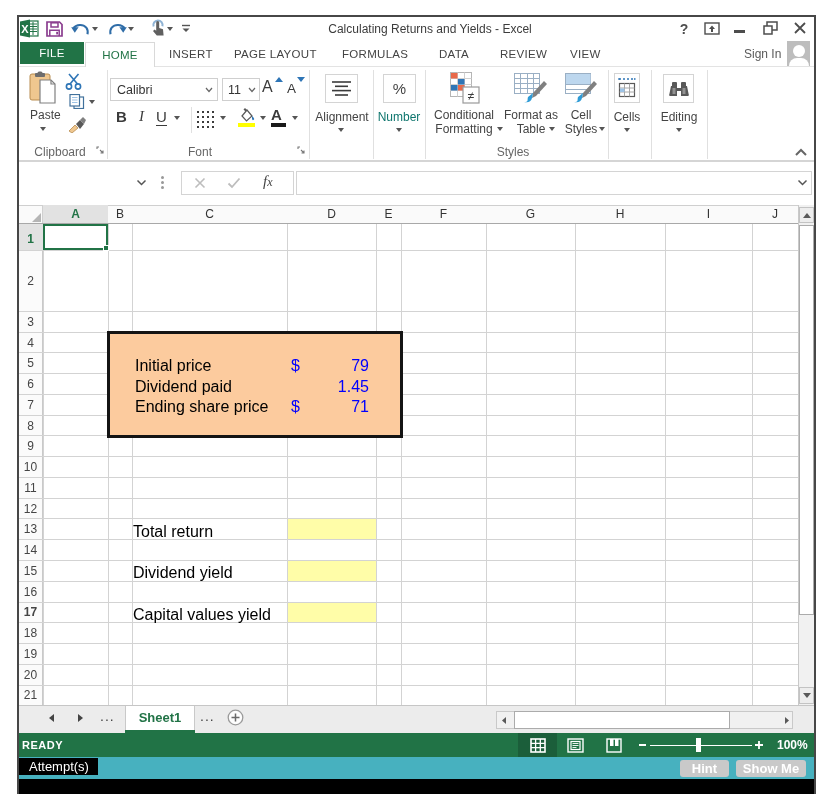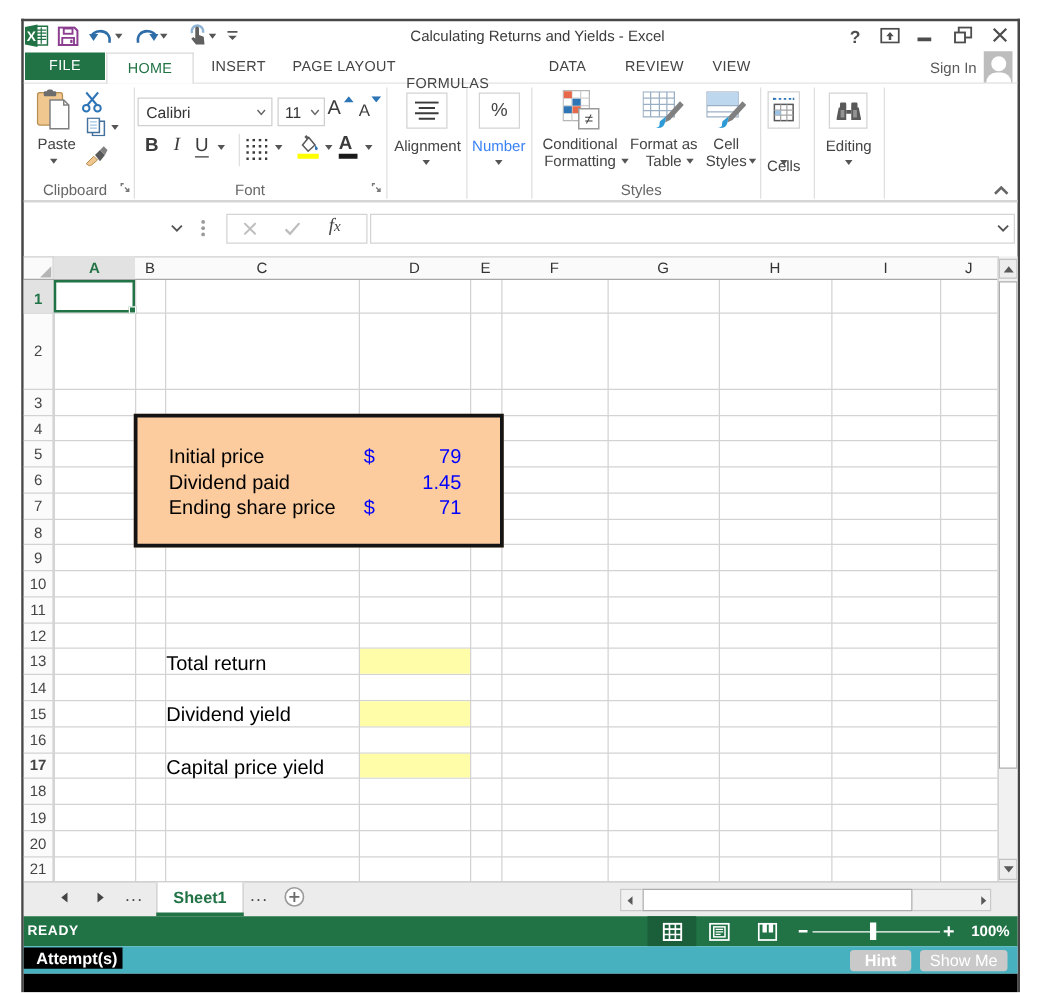--- a/index.html
+++ b/index.html
@@ -83,21 +83,21 @@
 </svg>
 <svg class="abs" style="left:793px;top:21px;" width="14" height="14" viewBox="0 0 14 14">
   <path d="M2 2 L12 12 M12 2 L2 12" stroke="#4d4d4d" stroke-width="1.8"></path>
 </svg>
 
 <div class="abs" style="left:19px;top:66px;width:795px;height:1px;background:#e3e3e3;"></div>
 <div class="abs" style="left:20px;top:42px;width:64px;height:22px;background:#217346;color:#fff;font-size:11.5px;text-align:center;line-height:22px;letter-spacing:0.3px;">FILE</div>
 <div class="abs" style="left:85px;top:42px;width:70px;height:25px;background:#fff;border:1px solid #d9d9d9;border-bottom:none;color:#217346;font-size:11.5px;text-align:center;line-height:25px;letter-spacing:0.3px;">HOME</div>
 <div class="tab" style="left:169px;width:40px;">INSERT</div>
 <div class="tab" style="left:234px;width:80px;">PAGE LAYOUT</div>
-<div class="tab" style="left:325px;width:64px;margin-top:13px;">FORMULAS</div>
+<div class="tab" style="left:342px;width:64px;">FORMULAS</div>
 <div class="tab" style="left:438px;width:32px;">DATA</div>
 <div class="tab" style="left:500px;width:44px;">REVIEW</div>
 <div class="tab" style="left:570px;width:30px;">VIEW</div>
 <div class="abs" style="left:744px;top:42px;width:40px;height:25px;line-height:25px;font-size:12px;color:#5a5a5a;">Sign In</div>
 
 <div class="abs" style="left:787px;top:41px;width:23px;height:25px;background:#bdbdbd;overflow:hidden;">
   <div class="abs" style="left:5.5px;top:4px;width:12px;height:12px;border-radius:50%;background:#fff;"></div>
   <div class="abs" style="left:1.5px;top:17px;width:20px;height:14px;border-radius:8px 8px 0 0;background:#fff;"></div>
 </div>
 
@@ -223,21 +223,21 @@
         <line x1="0" y1="1" x2="19" y2="1"></line>
         <line x1="3" y1="5.3" x2="16" y2="5.3"></line>
         <line x1="0" y1="9.6" x2="19" y2="9.6"></line>
         <line x1="3" y1="14" x2="16" y2="14"></line>
       </g>
 </svg>
 <div class="abs" style="left:311px;top:110px;width:62px;text-align:center;font-size:12px;color:#444;">Alignment</div>
 <div class="dn" style="left:338px;top:128px;"></div>
 
 <div class="abs" style="left:383px;top:74px;width:33px;height:29px;border:1px solid #d4d4d4;text-align:center;font-size:15px;color:#444;line-height:28px;">%</div>
-<div class="abs" style="left:368px;top:110px;width:62px;text-align:center;font-size:12px;color:#3b82f6;">Number</div>
+<div class="abs" style="left:368px;top:110px;width:62px;text-align:center;font-size:12px;color:#0f766e;">Number</div>
 <div class="dn" style="left:396px;top:128px;"></div>
 
 <svg class="abs" style="left:450px;top:72px;" width="30" height="34" viewBox="0 0 30 34">
   <g fill="#fff" stroke="#b5b5b5" stroke-width="1">
         <rect x="0.5" y="0.5" width="21" height="24"></rect>
       </g>
   <g stroke="#d0d0d0" stroke-width="1" fill="none">
         <line x1="7.5" y1="0.5" x2="7.5" y2="24.5"></line>
         <line x1="14.5" y1="0.5" x2="14.5" y2="24.5"></line>
         <line x1="0.5" y1="6.5" x2="21.5" y2="6.5"></line>
@@ -293,21 +293,21 @@
   <path d="M1 0 L1 2 M16.8 0 L16.8 2" stroke="#2e75b6" stroke-width="1.2"></path>
   <rect x="1.5" y="5.5" width="15" height="13" fill="#fff" stroke="#595959" stroke-width="1.2"></rect>
   <g stroke="#a6a6a6" stroke-width="1">
         <line x1="1.5" y1="10" x2="16.5" y2="10"></line>
         <line x1="1.5" y1="14" x2="16.5" y2="14"></line>
         <line x1="6.5" y1="5.5" x2="6.5" y2="18.5"></line>
         <line x1="11.5" y1="5.5" x2="11.5" y2="18.5"></line>
       </g>
   <rect x="2" y="10.5" width="4.5" height="3.5" fill="#9dc3e6"></rect>
 </svg>
-<div class="abs" style="left:596px;top:110px;width:62px;text-align:center;font-size:12px;color:#444;margin-top:16px;">Cells</div>
+<div class="abs" style="left:596px;top:110px;width:62px;text-align:center;font-size:12px;color:#444;">Cells</div>
 <div class="dn" style="left:624px;top:128px;"></div>
 
 <div class="abs" style="left:663px;top:74px;width:31px;height:29px;border:1px solid #d4d4d4;"></div>
 <svg class="abs" style="left:669px;top:80px;" width="20" height="17" viewBox="0 0 20 17">
   <g fill="#595959">
     <path d="M2 6 L8 6 L8 16 L1 16 C0 16 0 15 0.5 13.5 Z"></path>
     <path d="M18 6 L12 6 L12 16 L19 16 C20 16 20 15 19.5 13.5 Z"></path>
     <rect x="3" y="2" width="5" height="5" rx="1"></rect>
     <rect x="12" y="2" width="5" height="5" rx="1"></rect>
     <rect x="8" y="8" width="4" height="3"></rect>
@@ -431,21 +431,21 @@
 <div class="cell blue" style="left:280px;top:377.5px;width:89px;text-align:right;">1.45</div>
 <div class="cell blue" style="left:280px;top:398px;width:89px;text-align:right;">71</div>
 
 
 <div class="abs" style="left:288px;top:519px;width:88px;height:20px;background:#fffda8;"></div>
 <div class="abs" style="left:288px;top:561px;width:88px;height:20px;background:#fffda8;"></div>
 <div class="abs" style="left:288px;top:603px;width:88px;height:19px;background:#fffda8;"></div>
 
 <div class="cell" style="left:133px;top:523px;">Total return</div>
 <div class="cell" style="left:133px;top:564px;">Dividend yield</div>
-<div class="cell" style="left:133px;top:606px;">Capital price yield</div>
+<div class="cell" style="left:133px;top:606px;">Capital values yield</div>
 
 <div class="abs" style="left:798px;top:205px;width:16px;height:500px;background:#f1f1f1;border-left:1px solid #c9c9c9;"></div>
 <div class="abs" style="left:799px;top:207px;width:15px;height:16px;background:#ededed;border:1px solid #c3c3c3;"></div>
 <svg class="abs" style="left:802px;top:212px;" width="10" height="7" viewBox="0 0 10 7">
       <path d="M5 1 L9 6 L1 6 Z" fill="#595959"></path>
     </svg>
 <div class="abs" style="left:799px;top:225px;width:15px;height:390px;background:#fff;border:1px solid #ababab;"></div>
 <div class="abs" style="left:799px;top:687px;width:15px;height:17px;background:#ededed;border:1px solid #c3c3c3;"></div>
 <svg class="abs" style="left:802px;top:692px;" width="10" height="7" viewBox="0 0 10 7">
       <path d="M5 6 L9 1 L1 1 Z" fill="#595959"></path>
@@ -501,19 +501,19 @@
 </svg>
 
 <div class="abs" style="left:639px;top:744px;width:7px;height:2px;background:#fff;"></div>
 <div class="abs" style="left:650px;top:744.5px;width:102px;height:1.5px;background:#fff;"></div>
 <div class="abs" style="left:696px;top:738px;width:5px;height:14px;background:#fff;"></div>
 <svg class="abs" style="left:754px;top:740px;" width="10" height="10" viewBox="0 0 10 10">
       <path d="M5 1 L5 9 M1 5 L9 5" stroke="#fff" stroke-width="1.8"></path>
     </svg>
 
 <div class="abs" style="left:19px;top:757px;width:795px;height:22px;background:#47b1bf;"></div>
-<div class="abs" style="left:19px;top:758px;width:79px;height:17px;background:#000;color:#fff;font-size:13px;font-weight:bold;line-height:17px;padding-left:10px;">Attempt(s)</div>
+<div class="abs" style="left:19px;top:758px;width:79px;height:17px;background:#000;color:#fff;font-size:13px;font-weight:normal;line-height:17px;padding-left:10px;">Attempt(s)</div>
 <div class="abs" style="left:680px;top:760px;width:49px;height:17px;background:#c9c9c9;border-radius:3px;color:#fff;font-size:13px;font-weight:bold;text-align:center;line-height:17px;">Hint</div>
-<div class="abs" style="left:736px;top:760px;width:70px;height:17px;background:#c9c9c9;border-radius:3px;color:#fff;font-size:13px;font-weight:normal;text-align:center;line-height:17px;">Show Me</div>
+<div class="abs" style="left:736px;top:760px;width:70px;height:17px;background:#c9c9c9;border-radius:3px;color:#fff;font-size:13px;font-weight:bold;text-align:center;line-height:17px;">Show Me</div>
 
 <div class="abs" style="left:19px;top:779px;width:795px;height:15px;background:#000;"></div>
 
 </div>
 
 </body></html>

